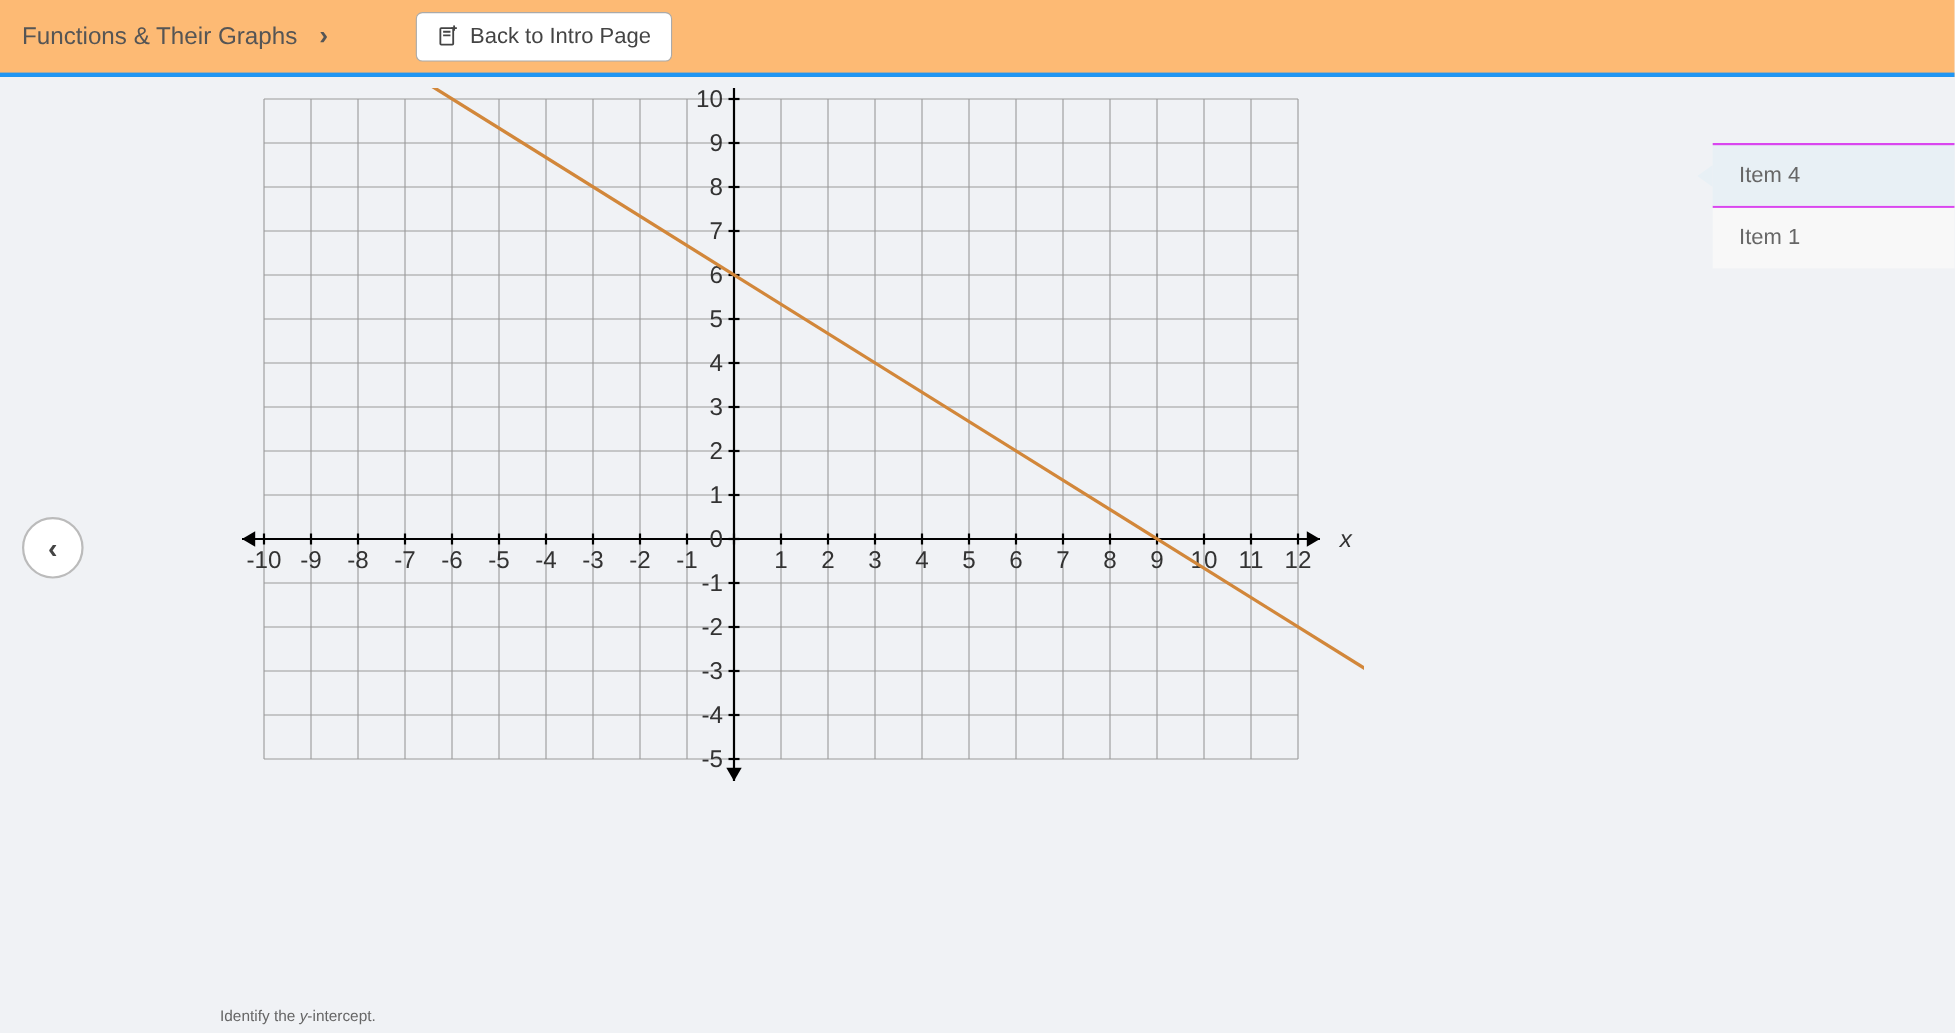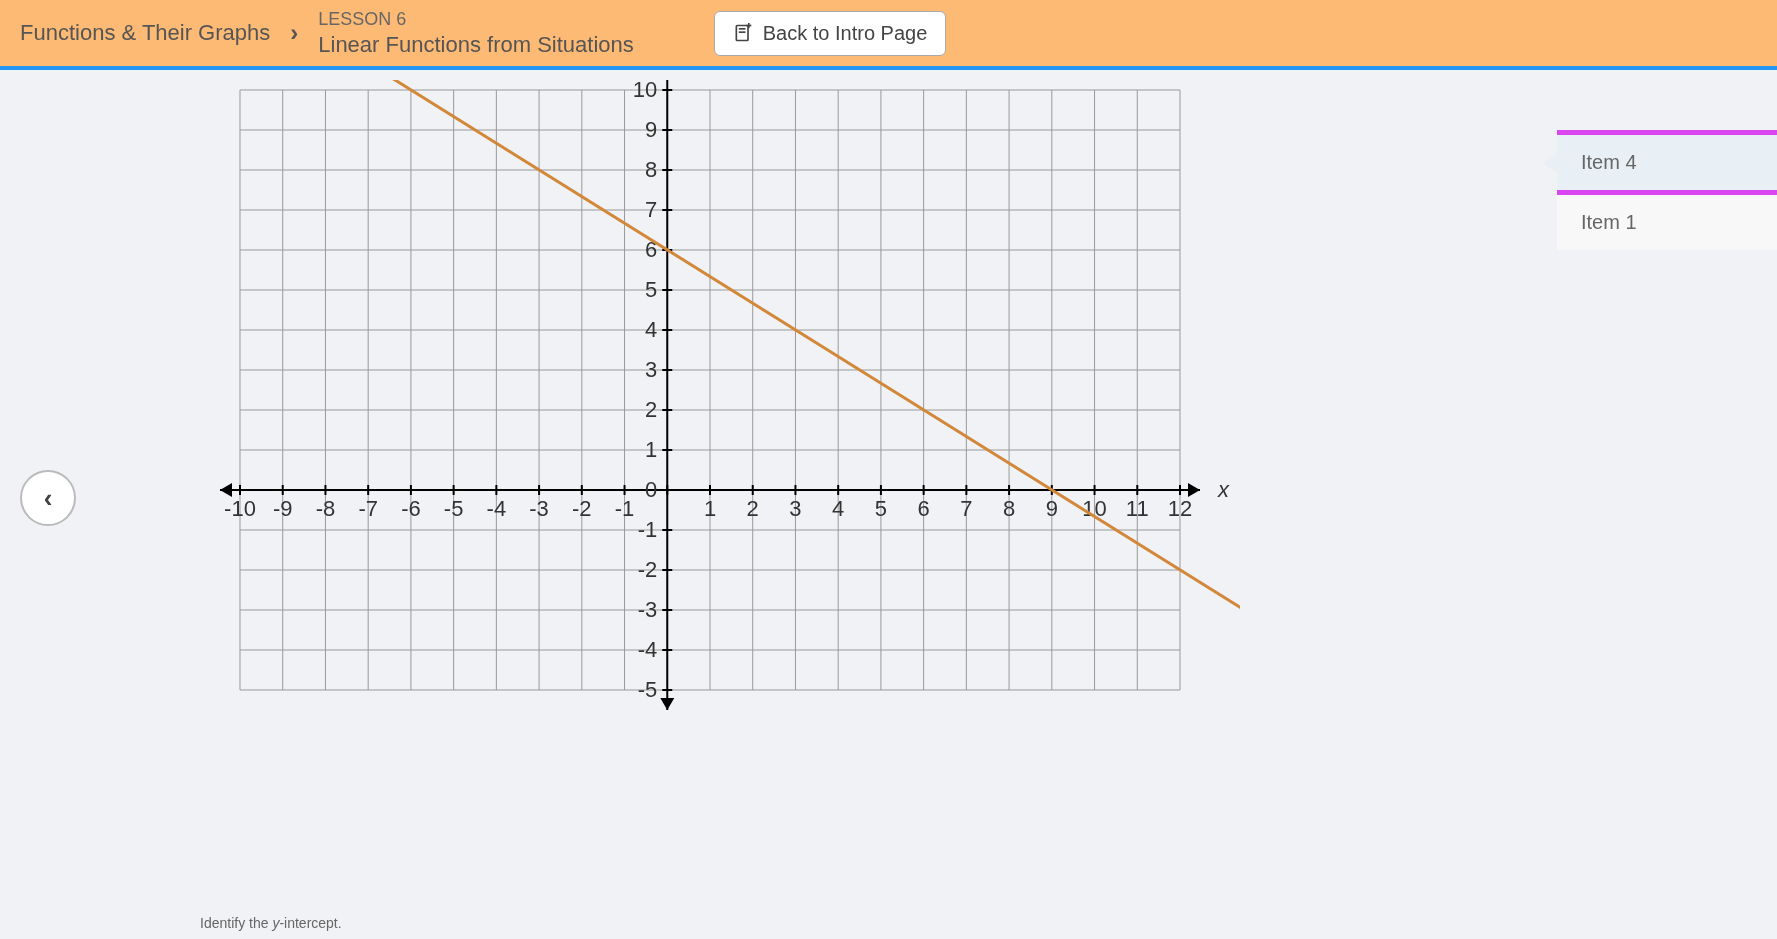--- a/index.html
+++ b/index.html
@@ -96,21 +96,21 @@
     }
     .sidebar {
       width: 220px;
       padding-top: 60px;
     }
     .sidebar-item {
       padding: 16px 24px;
       font-size: 20px;
       color: #666;
       background: #f8f8f8;
-      border-top: 5px solid #d946ef;
+      border-top: 2px solid #d946ef;
       cursor: pointer;
       display: flex;
       align-items: center;
     }
     .sidebar-item.active {
       background: #e8f0f5;
       position: relative;
     }
     .sidebar-item.active::before {
       content: '';
@@ -136,24 +136,20 @@
     .grid-line { stroke: #999; stroke-width: 1; }
     .axis-line { stroke: #000; stroke-width: 2; }
     .plot-line { stroke: #d2873a; stroke-width: 3; }
   </style>
 </head>
 <body>
 
 <div class="header">
   <span class="breadcrumb-unit">Functions &amp; Their Graphs</span>
   <span class="chevron">›</span>
-  <div class="lesson-group">
-    <span class="lesson-label">LESSON 6</span>
-    <span class="lesson-title">Linear Functions from Situations</span>
-  </div>
   <button class="back-btn">
     <span class="back-icon">
       <svg viewBox="0 0 24 24" width="20" height="20" fill="none" stroke="#444" stroke-width="2">
         <rect x="4" y="3" width="14" height="18" rx="1"></rect>
         <line x1="7" y1="7" x2="15" y2="7"></line>
         <line x1="7" y1="11" x2="15" y2="11"></line>
         <line x1="16" y1="3" x2="22" y2="3"></line>
         <line x1="19" y1="0" x2="19" y2="6"></line>
       </svg>
     </span>

